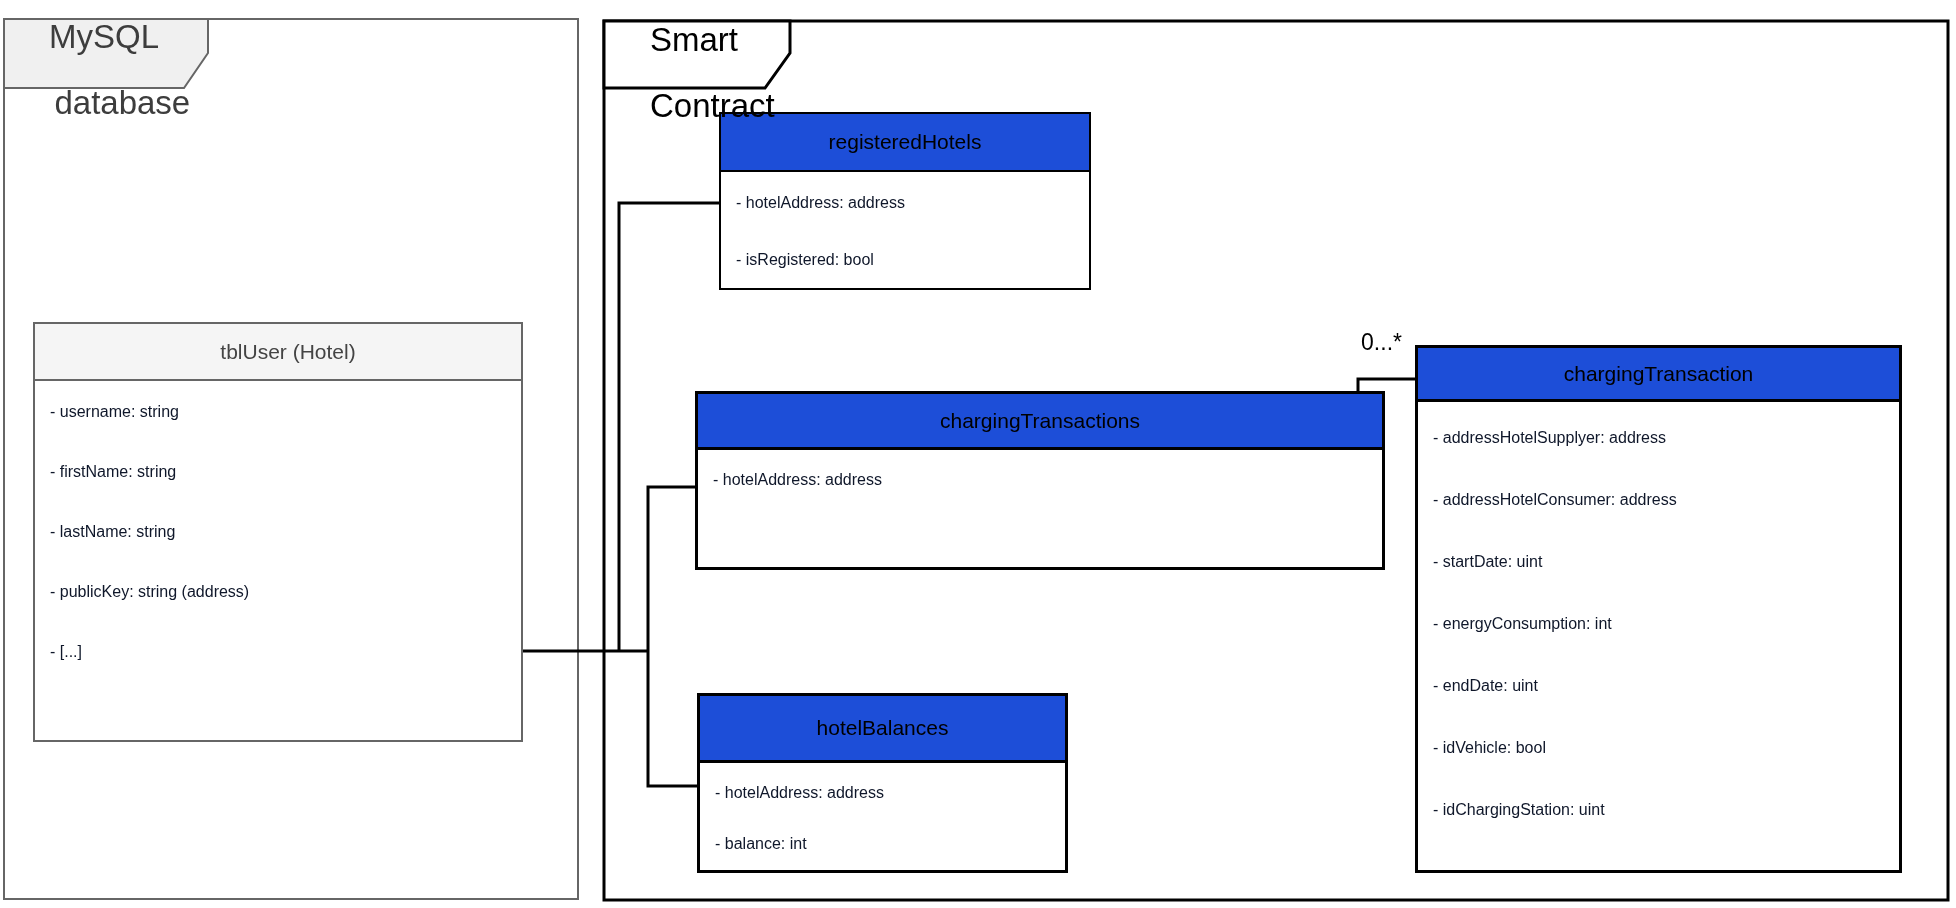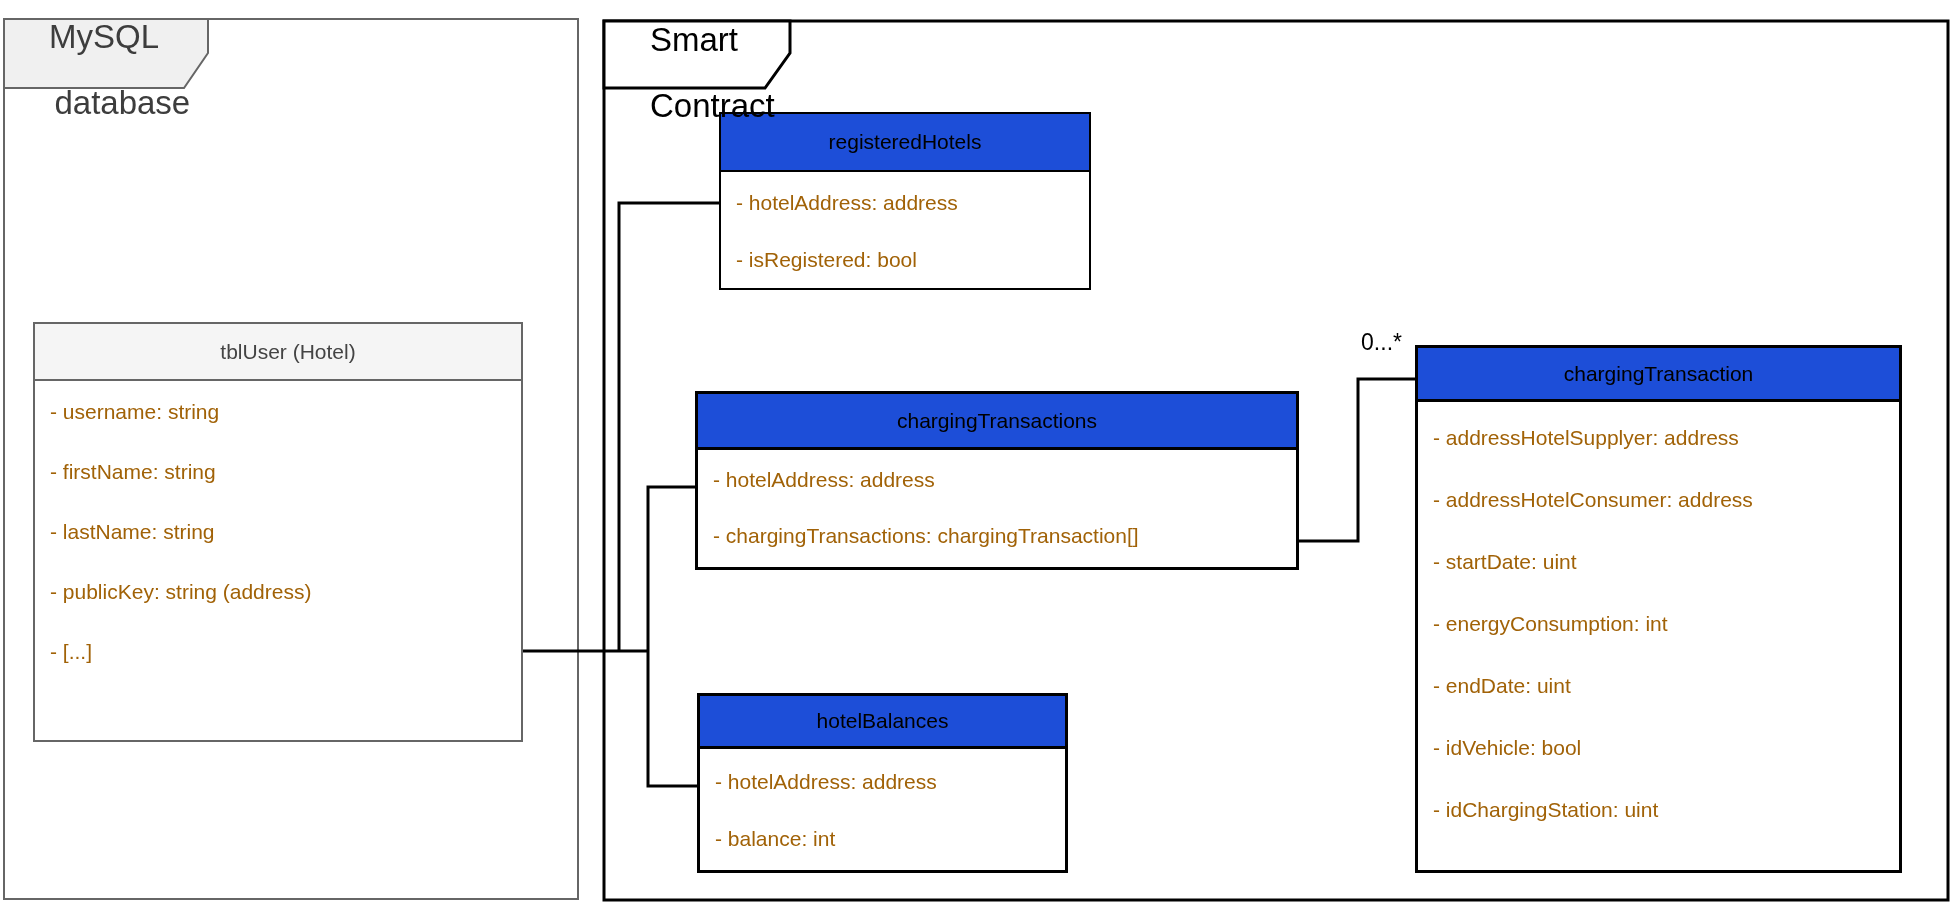--- a/index.html
+++ b/index.html
@@ -61,22 +61,22 @@
     display: flex;
     flex-direction: column;
     padding-left: 15px;
     padding-top: var(--pt, 0px);
     overflow: hidden;
   }
   .attr {
     height: var(--rh, 60px);
     display: flex;
     align-items: center;
-    font-size: 21px;
-    color: #a16207;
+    font-size: 16px;
+    color: #0f172a;
     white-space: pre;
   }
 
   .mult-label {
     position: absolute;
     z-index: 3;
     font-size: 23px;
     color: #000000;
     text-align: right;
   }
@@ -122,30 +122,29 @@
   </div>
 
   <div class="class-box black thin" style="left:719px; top:112px; width:372px; height:178px; --rh:59px; --pt:2px;">
     <div class="class-header" style="height:58px;">registeredHotels</div>
     <div class="class-body">
       <div class="attr">- hotelAddress: address</div>
       <div class="attr">- isRegistered: bool</div>
     </div>
   </div>
 
-  <div class="class-box black" style="left:695px; top:391px; width:604px; height:179px; --rh:56px; --pt:2px;">
+  <div class="class-box black" style="left:695px; top:391px; width:690px; height:179px; --rh:56px; --pt:2px;">
     <div class="class-header" style="height:56px;">chargingTransactions</div>
     <div class="class-body">
       <div class="attr">- hotelAddress: address</div>
-      <div class="attr">- chargingTransactions: chargingTransaction[]</div>
     </div>
   </div>
 
   <div class="class-box black" style="left:697px; top:693px; width:371px; height:180px; --rh:57px; --pt:4px;">
-    <div class="class-header" style="height:53px;">hotelBalances</div>
+    <div class="class-header" style="height:67px;">hotelBalances</div>
     <div class="class-body">
       <div class="attr">- hotelAddress: address</div>
       <div class="attr">- balance: int</div>
     </div>
   </div>
 
   <div class="class-box black" style="left:1415px; top:345px; width:487px; height:528px; --rh:62px; --pt:5px;">
     <div class="class-header" style="height:54px;">chargingTransaction</div>
     <div class="class-body">
       <div class="attr">- addressHotelSupplyer: address</div>

